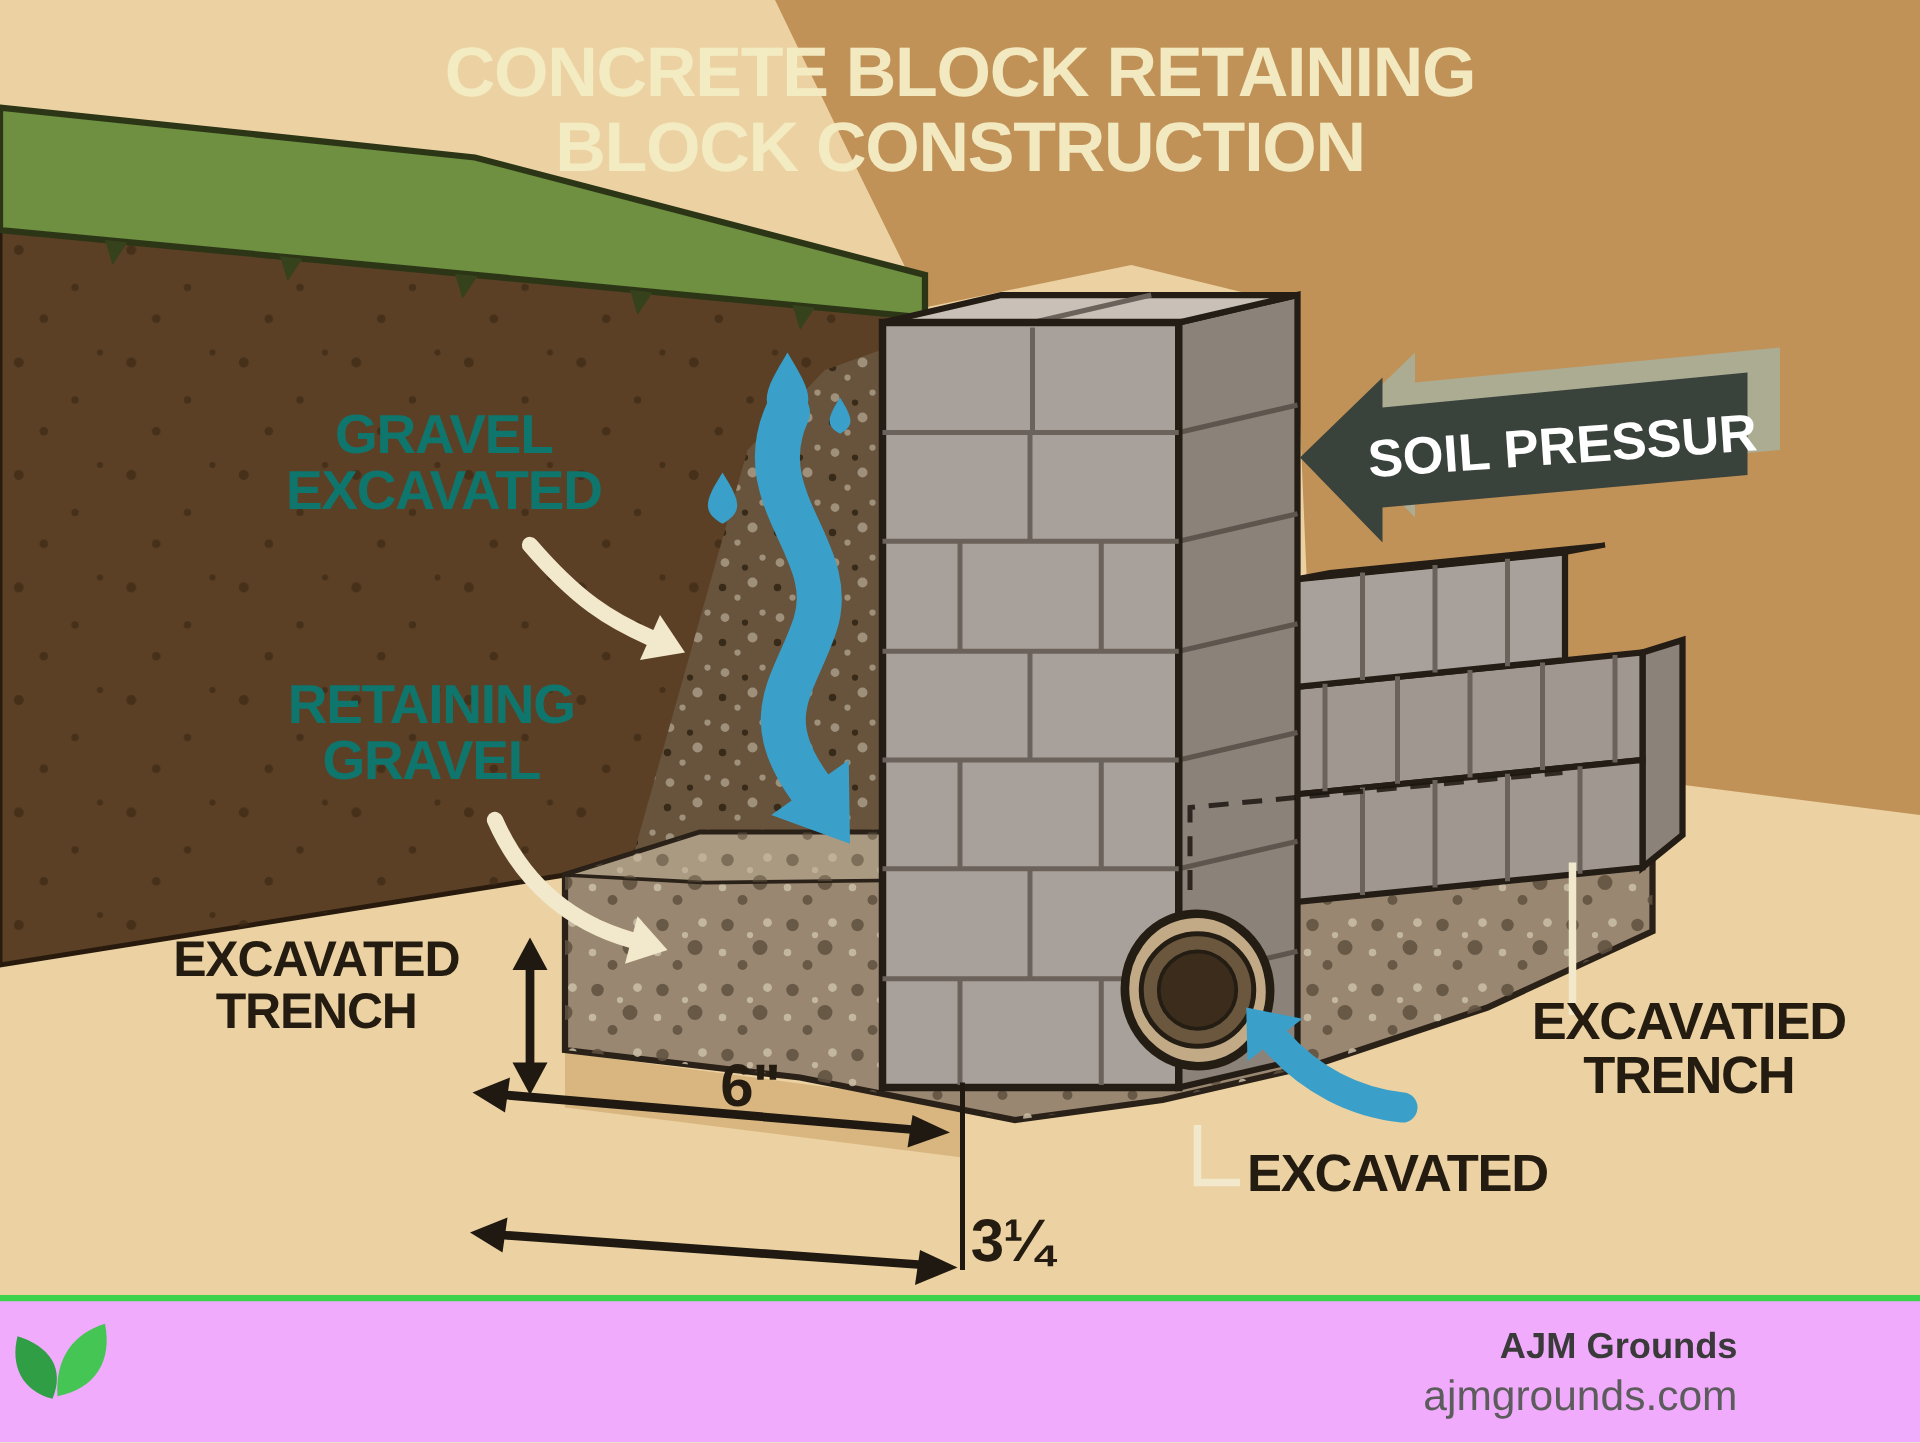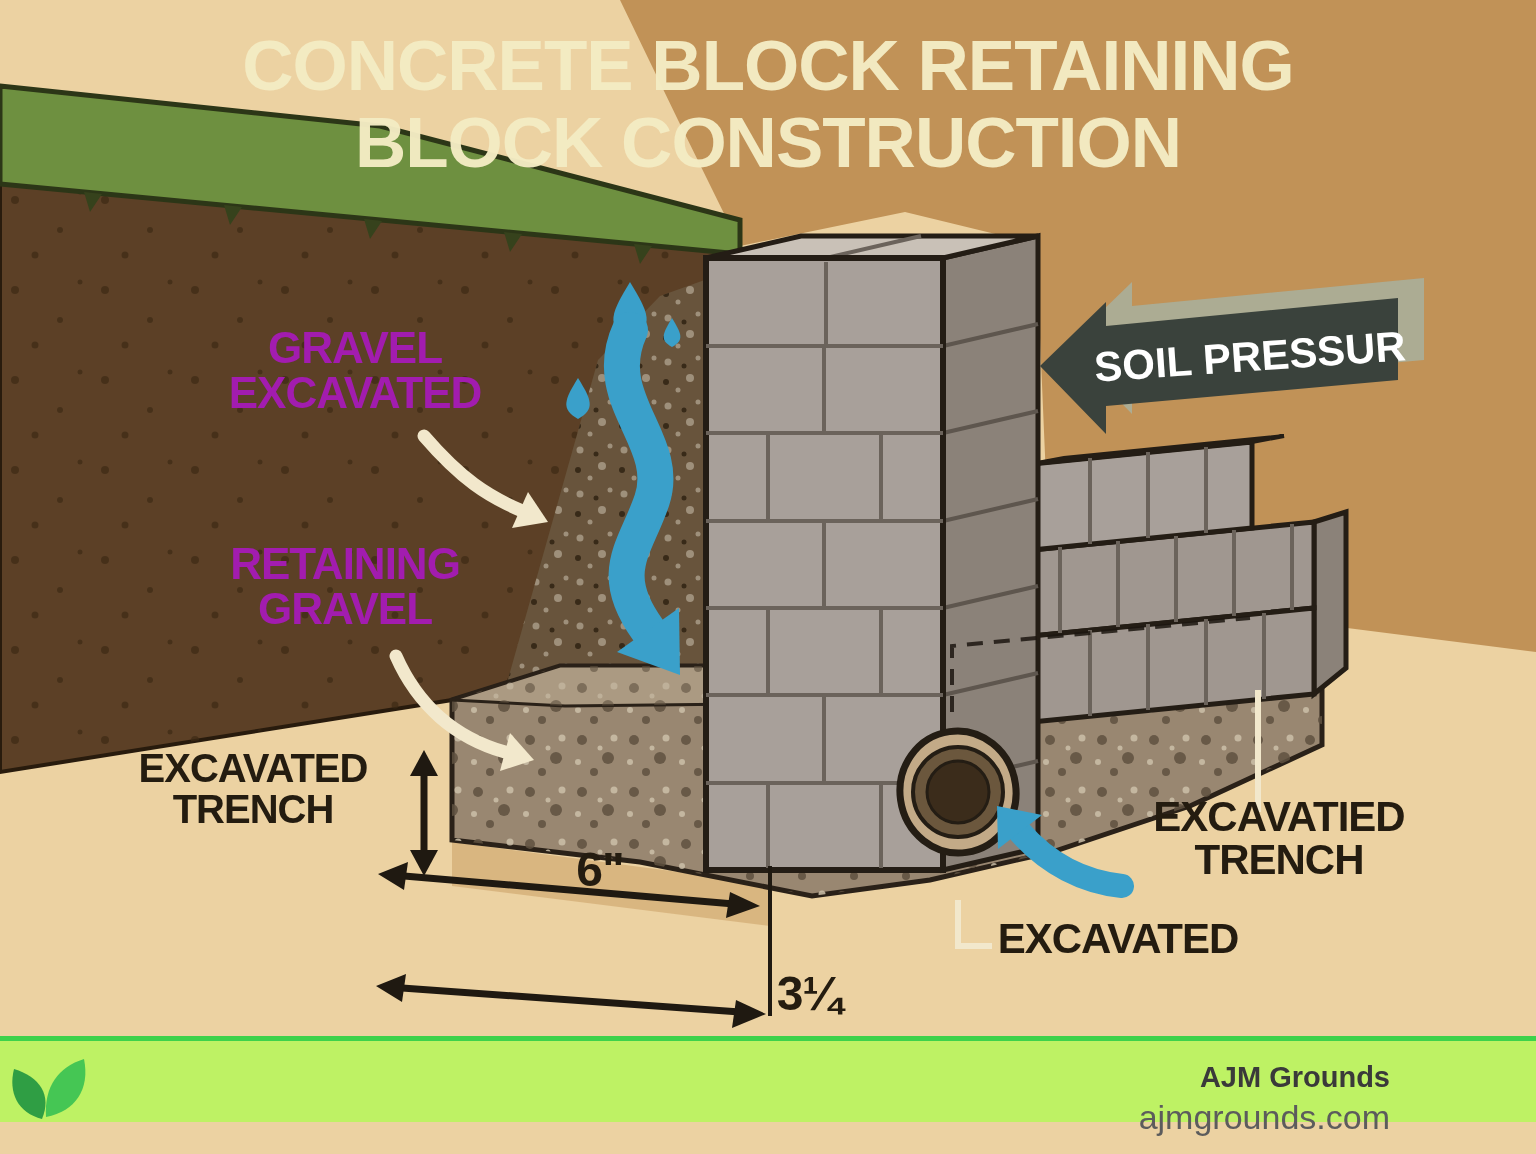--- a/index.html
+++ b/index.html
@@ -10,34 +10,34 @@
   }
   #stage svg{position:absolute;left:0;top:0;z-index:1;}
   .label{
     position:absolute;z-index:2;text-align:center;
     font-weight:800;line-height:1.02;letter-spacing:-1px;
     color:#241c10;white-space:nowrap;
   }
   .label span{display:block;}
   .title{
     left:0;top:28px;width:100%;
-    font-size:71px;line-height:1.08;letter-spacing:-1px;
+    font-size:56px;line-height:1.08;letter-spacing:-1px;
     color:#f4ecc4;opacity:.97;text-align:center;font-weight:800;
   }
-  .cream{color:#a21caf;font-size:44px;}
+  .cream{color:#0f766e;font-size:44px;}
   .dark-lg{font-size:47px;}
   .dark-md{font-size:42px;}
   .dim{font-size:48px;}
   .pressure{
     left:1090px;top:336px;width:320px;color:#ffffff;font-size:42px;
     transform:rotate(-4deg);letter-spacing:0;
   }
   .footer{
-    position:absolute;left:0;top:1036px;width:1536px;height:86px;
-    background:#bef264;border-top:5px solid #3dd24b;z-index:3;box-sizing:border-box;
+    position:absolute;left:0;top:1036px;width:1536px;height:118px;
+    background:#f0abfc;border-top:5px solid #3dd24b;z-index:3;box-sizing:border-box;
   }
   .footer-text{position:absolute;right:146px;top:18px;text-align:right;}
   .brand{font-size:29px;font-weight:700;color:#3a3a3a;line-height:1.25;}
   .website{font-size:34px;font-weight:400;color:#5c5c5c;line-height:1.3;}
   .leaf{position:absolute;right:40px;top:14px;}
 </style>
 </head>
 <body>
 
 <div id="stage">
@@ -194,21 +194,21 @@
 
 <div class="label dim" style="left:545px;top:846px;width:110px;">6"</div>
 
 
 <div class="label dim" style="left:754px;top:970px;width:110px;">3¼</div>
 
 <div class="label dark-md" style="left:943px;top:918px;width:350px;">
   <span>EXCAVATED</span>
 </div>
 
-<div class="label dark-md" style="left:1104px;top:796px;width:350px;">
+<div class="label dark-md" style="left:1176px;top:796px;width:350px;">
   <span>EXCAVATIED</span>
   <span>TRENCH</span>
 </div>
 
 <div class="label pressure">SOIL PRESSUR</div>
 
 <div class="footer">
   <div class="footer-text">
     <div class="brand">AJM Grounds</div>
     <div class="website">ajmgrounds.com</div>

